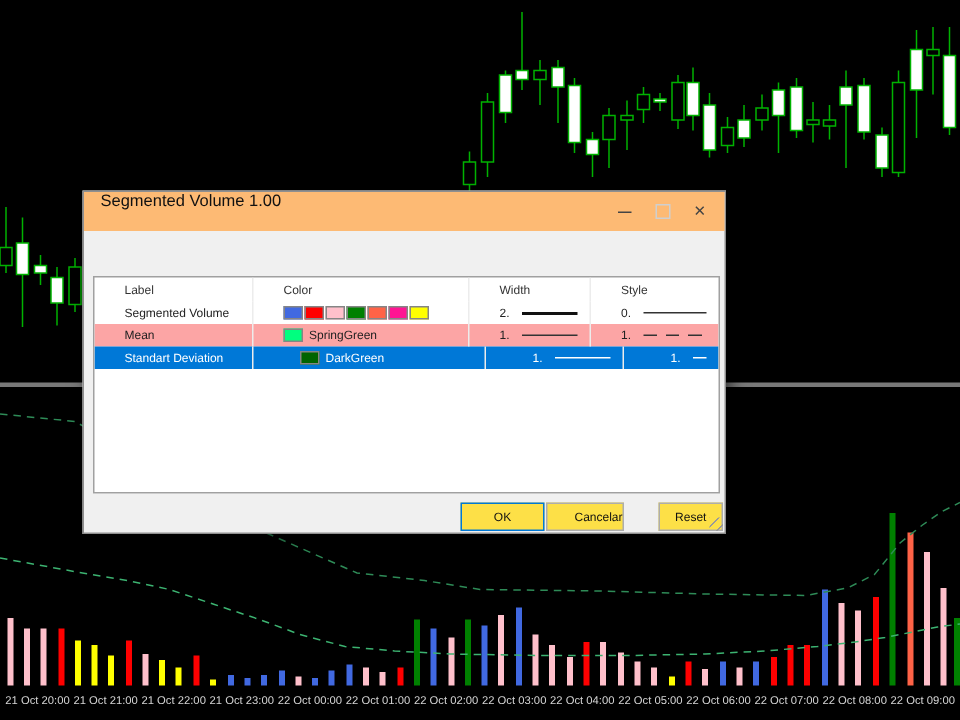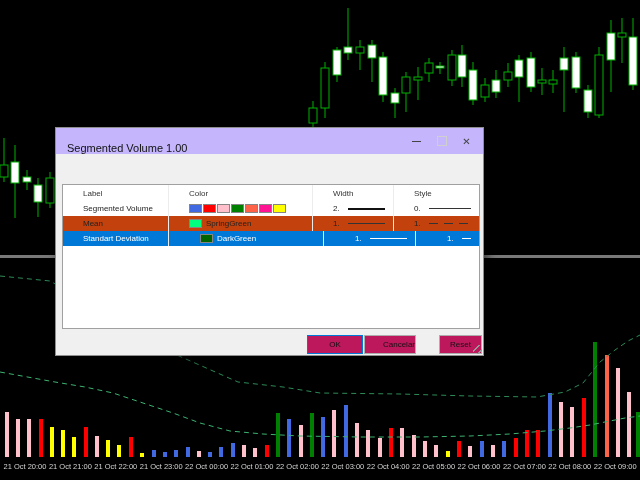--- a/index.html
+++ b/index.html
@@ -5,22 +5,22 @@
   html,body{margin:0;padding:0;background:#222;}
   .screen{position:relative;width:640px;height:480px;background:#000;overflow:hidden;
           font-family:"Liberation Sans",sans-serif;}
   svg#chart{position:absolute;left:0;top:0;}
   svg text{font-family:"Liberation Sans",sans-serif;}
 
   
   .dialog{position:absolute;left:55px;top:127px;width:429px;height:229px;
           background:#f0f0f0;border:1px solid #8f8f8f;box-shadow:3px 4px 10px rgba(0,0,0,.55);
           box-sizing:border-box;}
-  .titlebar{position:absolute;left:0;top:0;right:0;height:26px;background:#c4b5fd;
-            display:flex;align-items:flex-end;}
+  .titlebar{position:absolute;left:0;top:0;right:0;height:26px;background:#fdba74;
+            display:flex;align-items:flex-start;}
   .title{margin-left:11px;font-size:11px;color:#111;}
   .winbtns{position:absolute;right:4px;top:0;height:26px;display:flex;align-items:center;}
   .wb{width:25px;height:20px;display:flex;align-items:center;justify-content:center;cursor:default;}
   .mindash{display:inline-block;width:9px;border-top:1px solid #444;}
   .maxbox{display:inline-block;width:8px;height:8px;border:1px solid #cfcfcf;}
   .cls{font-size:10px;color:#444;}
 
   
   .tabs{position:absolute;left:6px;top:32px;height:19px;display:flex;align-items:flex-end;
         font-size:8px;color:#222;}
@@ -29,36 +29,36 @@
   .tab.active{padding:4px 8px 5px;background:#f6f6f6;border-color:#999;position:relative;z-index:2;}
 
   
   .tbl{position:absolute;left:6px;top:56px;width:416px;height:143px;background:#fff;
        border:1px solid #a0a0a0;font-size:8px;color:#222;overflow:hidden;}
   .trow{display:grid;grid-template-columns:106px 144px 81px 1fr;height:15px;align-items:center;}
   .thead{height:16px;color:#333;}
   .c{padding-left:20px;height:100%;display:flex;align-items:center;box-sizing:border-box;
      border-right:1px solid #ececec;overflow:hidden;white-space:nowrap;}
   .c:last-child{border-right:none;}
-  .r1{background:#c2410c;}
+  .r1{background:#fca5a5;}
   .sel{background:#0078d7;color:#fff;gap:11px;}
   .sw{width:13px;height:9px;display:inline-block;border:1px solid #858585;margin-right:1px;
       box-sizing:border-box;flex:none;}
   .cname{margin-left:3px;}
   .num{width:13px;flex:none;}
   .line{flex:1;margin:0 8px 0 2px;height:2px;}
   .l-solid1{height:0;border-top:1px solid #333;}
   .l-solid2{height:0;border-top:2px solid #111;}
   .l-dash{background:repeating-linear-gradient(90deg,#333 0 9px,transparent 9px 15px);height:1px;}
   .sel .l-solid1{border-top-color:#fff;}
   .sel .l-dash{background:repeating-linear-gradient(90deg,#fff 0 9px,transparent 9px 15px);}
 
   
   .btn{position:absolute;top:207px;height:19px;font-size:8px;font-family:"Liberation Sans",sans-serif;
-       background:#be185d;border:1px solid #adadad;color:#111;padding:0;}
+       background:#fde047;border:1px solid #adadad;color:#111;padding:0;}
   .ok{left:251px;width:56px;border-color:#0078d7;}
   .cancel{left:308px;width:52px;text-align:right;}
   .reset{left:383px;width:43px;}
   .grip{position:absolute;right:1px;bottom:1px;width:9px;height:9px;
         background:repeating-linear-gradient(135deg,transparent 0 4px,#9a9a9a 4px 5px);}
 </style>
 </head>
 <body>
 
 <div class="screen">

